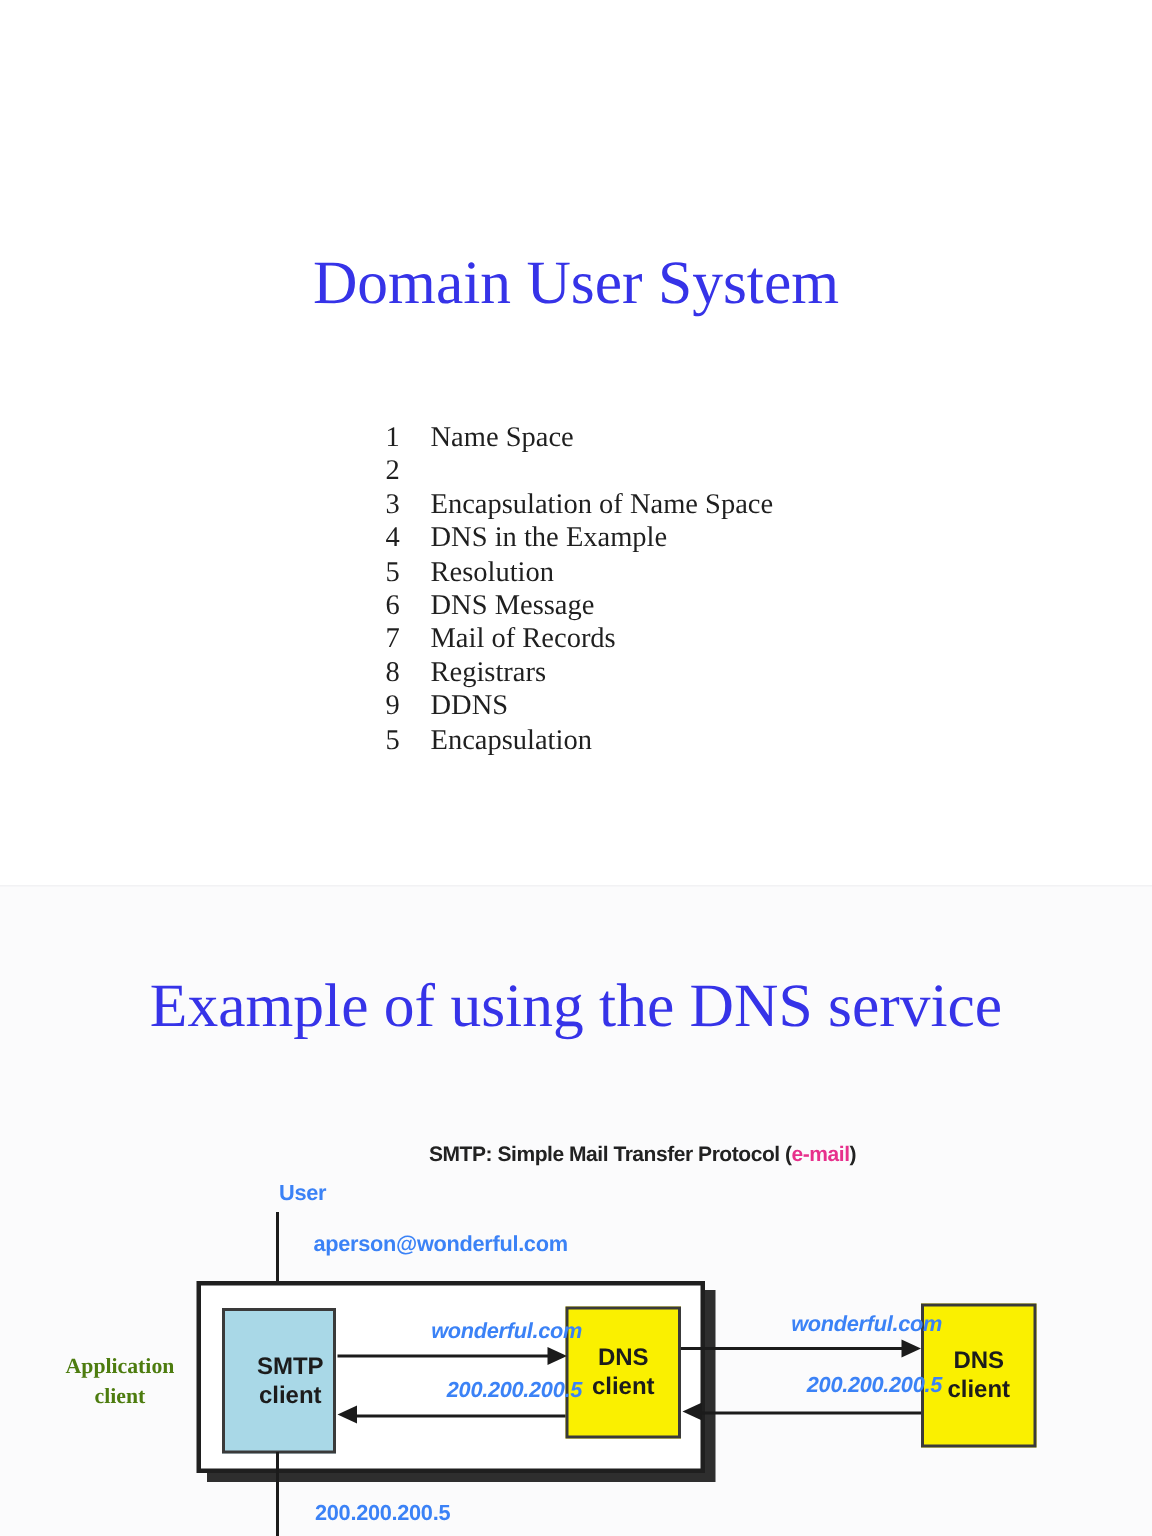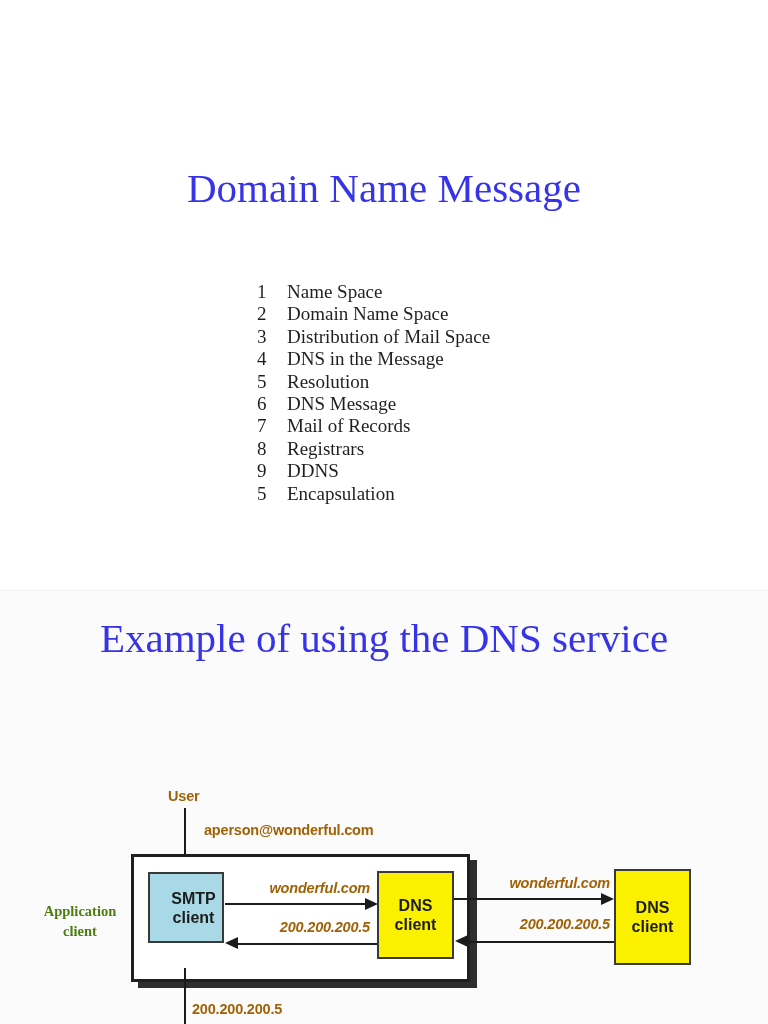--- a/index.html
+++ b/index.html
@@ -17,82 +17,81 @@
   .page{position:absolute;left:0;width:768px;}
   .page1{top:0;height:590px;background:#ffffff;}
   .page2{top:590px;height:434px;background:#fbfbfc;border-top:1px solid #f2f2f4;}
 
   .slide-title{
     position:absolute;left:0;width:768px;margin:0;text-align:center;
     font-family:"Liberation Serif",serif;font-weight:400;
     font-size:41px;line-height:1.1;color:var(--title-blue);
   }
   .title1{top:166px;}
-  .title2{top:616px;font-family:Liberation Serif, serif;}
+  .title2{top:648px;font-family:Liberation Serif, serif;}
 
   .toc{position:absolute;left:257px;top:281px;font-family:"Liberation Serif",serif;
        font-size:19px;line-height:22.4px;color:#1f1f1f;}
   .toc-row{display:flex;}
   .toc-num{width:30px;flex:0 0 30px;}
 
   .legend{position:absolute;left:286px;top:759px;font-size:14px;line-height:20px;
           font-weight:600;color:#222;letter-spacing:-0.3px;}
   .pink{color:var(--email-pink);}
 
-  .dlabel{position:absolute;font-size:14.5px;font-weight:600;color:#a16207;letter-spacing:-0.2px;}
+  .dlabel{position:absolute;font-size:14.5px;font-weight:600;color:#3b82f6;letter-spacing:-0.2px;margin-left:18px;}
   .center{text-align:right;font-style:italic;}
 
   .outer-box{
     position:absolute;left:131px;top:854px;width:339px;height:128px;
     background:#ffffff;border:3px solid #1f1f1f;box-shadow:7px 6px 0 #2e2e2e;
     box-sizing:border-box;
   }
   .node{
     position:absolute;box-sizing:border-box;border:2px solid #3a3a3a;
     display:flex;flex-direction:column;align-items:center;justify-content:center;
     font-size:16px;font-weight:600;line-height:19px;color:#1c1c1c;text-align:center;
   }
-  .smtp-box{left:148px;top:872px;width:76px;height:71px;background:var(--smtp-fill);padding-left:15px;}
+  .smtp-box{left:148px;top:872px;width:76px;height:97px;background:var(--smtp-fill);padding-left:15px;}
   .dns-box-mid{left:377px;top:871px;width:77px;height:88px;background:var(--dns-fill);}
   .dns-box-remote{left:614px;top:869px;width:77px;height:96px;background:var(--dns-fill);}
 
   .hline{position:absolute;height:2px;background:var(--line-dark);}
   .vline{position:absolute;width:2px;background:var(--line-dark);}
   .arr{position:absolute;width:0;height:0;}
   .arr-r{border-top:6px solid transparent;border-bottom:6px solid transparent;border-left:13px solid var(--line-dark);}
   .arr-l{border-top:6px solid transparent;border-bottom:6px solid transparent;border-right:13px solid var(--line-dark);}
   .arr-d{border-left:6px solid transparent;border-right:6px solid transparent;border-top:13px solid var(--line-dark);}
 
   .app-layer-label{position:absolute;left:35px;top:901px;width:90px;text-align:center;
                    font-size:14.5px;font-weight:600;line-height:20px;color:#4d7c0f;font-family:Liberation Serif, serif;}
 </style>
 </head>
 <body>
 
 <div class="page page1"></div>
 <div class="page page2"></div>
 
-<h1 class="slide-title title1">Domain Name Message</h1>
+<h1 class="slide-title title1">Domain User System</h1>
 
 <div class="toc">
   <div class="toc-row">
       <span class="toc-num">1</span>
       <span class="toc-label">Name Space</span>
     </div>
   <div class="toc-row">
       <span class="toc-num">2</span>
-      <span class="toc-label">Domain Name Space</span>
     </div>
   <div class="toc-row">
       <span class="toc-num">3</span>
-      <span class="toc-label">Distribution of Mail Space</span>
+      <span class="toc-label">Encapsulation of Name Space</span>
     </div>
   <div class="toc-row">
       <span class="toc-num">4</span>
-      <span class="toc-label">DNS in the Message</span>
+      <span class="toc-label">DNS in the Example</span>
     </div>
   <div class="toc-row">
       <span class="toc-num">5</span>
       <span class="toc-label">Resolution</span>
     </div>
   <div class="toc-row">
       <span class="toc-num">6</span>
       <span class="toc-label">DNS Message</span>
     </div>
   <div class="toc-row">
@@ -109,28 +108,29 @@
     </div>
   <div class="toc-row">
       <span class="toc-num">5</span>
       <span class="toc-label">Encapsulation</span>
     </div>
 </div>
 
 <h1 class="slide-title title2">Example of using the DNS service</h1>
 
 <div class="legend">
+  <div><span>SMTP: Simple Mail Transfer Protocol (</span><span class="pink">e-mail</span><span>)</span></div>
 </div>
 
 <div class="dlabel" style="left:168px;top:788px;">User</div>
 
 <div class="vline" style="left:184px;top:808px;height:52px;"></div>
 <div class="arr arr-d" style="left:179px;top:858px;"></div>
 
-<div class="dlabel" style="left:204px;top:822px;">aperson@wonderful.com</div>
+<div class="dlabel" style="left:191px;top:822px;">aperson@wonderful.com</div>
 
 <div class="outer-box"></div>
 
 <div class="app-layer-label">
   <div>Application</div>
   <div>client</div>
 </div>
 
 <div class="node smtp-box">
   <div>SMTP</div>

